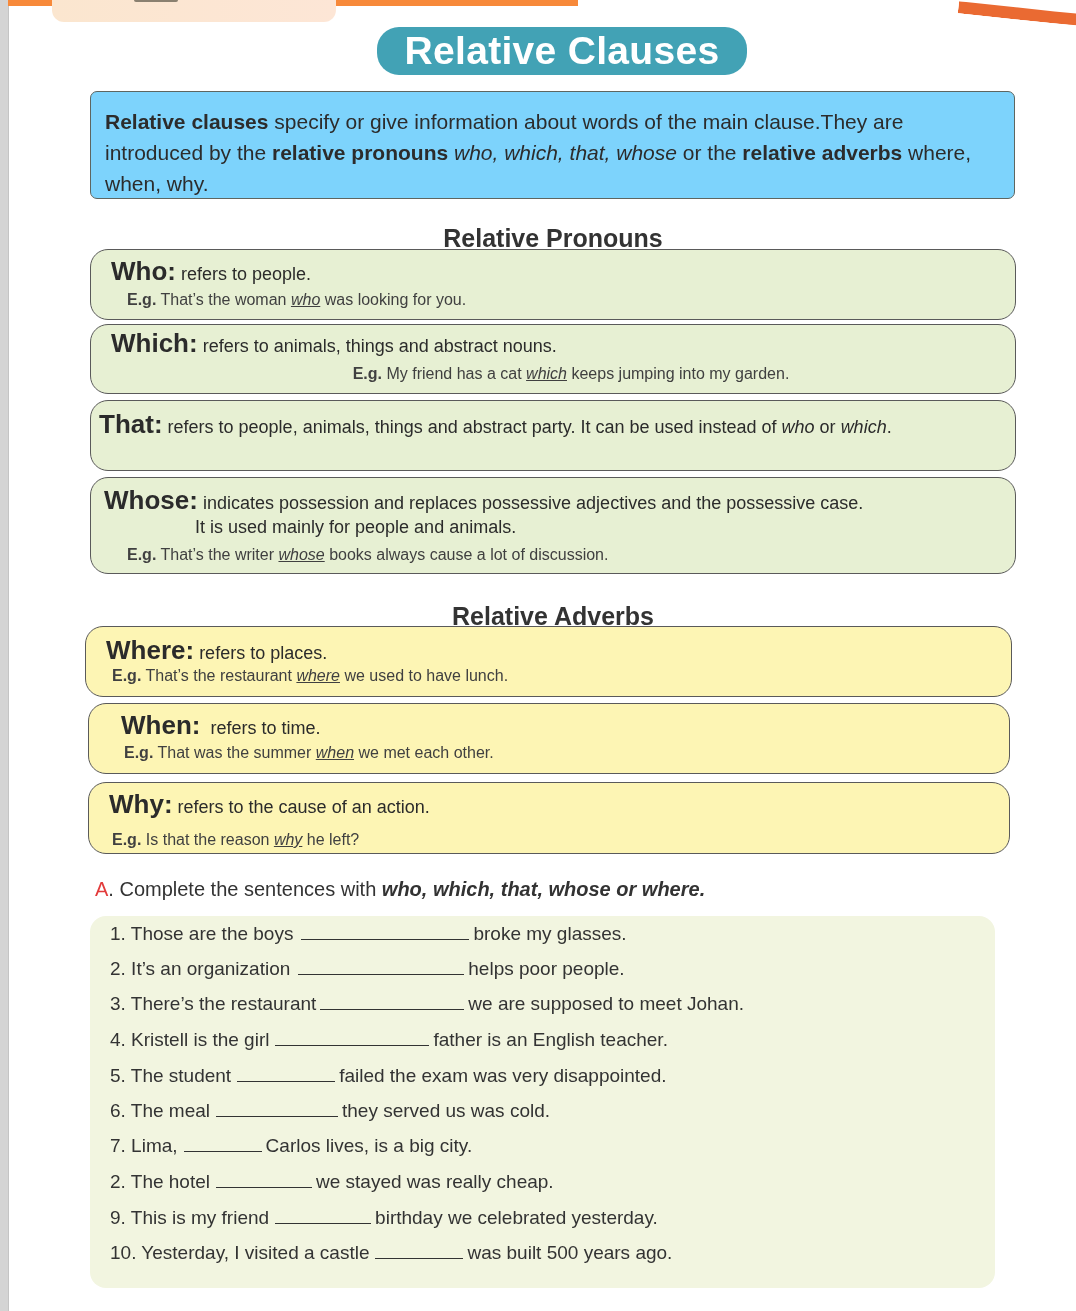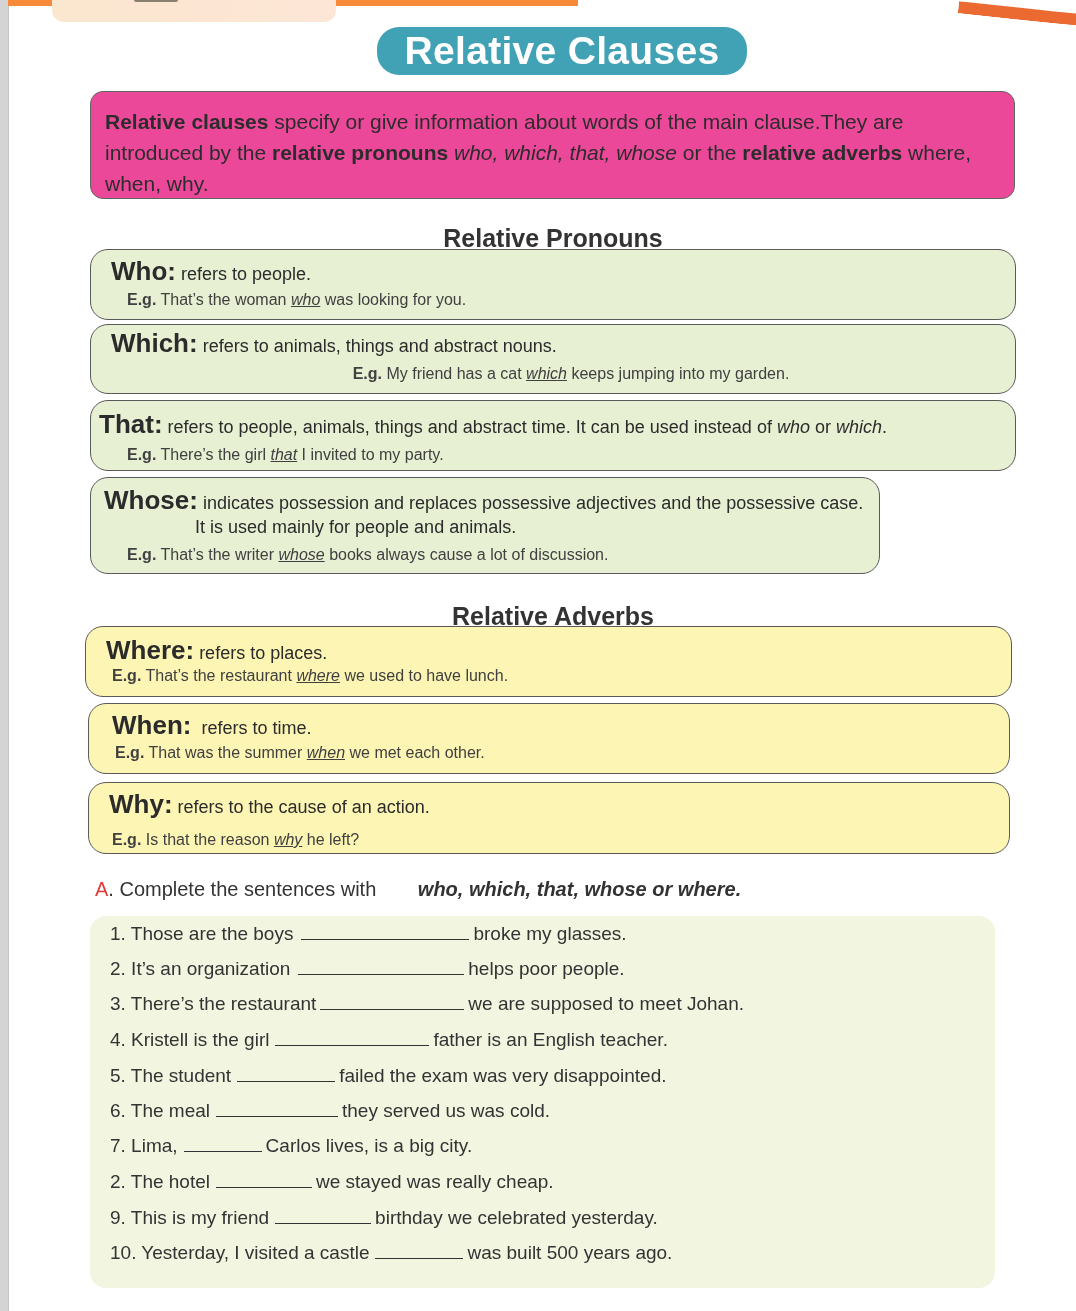--- a/index.html
+++ b/index.html
@@ -18,21 +18,21 @@
 
   .title-pill {
     position: absolute; left: 377px; top: 27px; width: 370px; height: 48px;
     background: #42a2b5; border-radius: 22px;
     display: flex; align-items: center; justify-content: center;
     color: #fff; font-weight: bold; font-size: 39px; letter-spacing: 0.3px;
   }
 
   .intro-box {
     position: absolute; left: 90px; top: 91px; width: 925px; height: 108px;
-    background: #ec4899; border: 1.5px solid #5e6660; border-radius: 13px; box-sizing: border-box;
+    background: #7dd3fc; border: 1.5px solid #5e6660; border-radius: 7px; box-sizing: border-box;
     padding: 14px 12px 0 14px; font-size: 21px; line-height: 31px; color: #2c2c2c;
   }
   .intro-box b { font-weight: bold; }
 
   .section-title {
     position: absolute; font-weight: bold; font-size: 25px; color: #333;
     left: 0; width: 1106px; text-align: center; background: transparent; z-index: 2;
   }
 
   .box {
@@ -45,21 +45,21 @@
   .box .head .term { font-weight: bold; font-size: 26px; color: #2b2b2b; }
   .box .eg { font-size: 16px; line-height: 20px; color: #404040; }
   .box .eg .eg-label { font-weight: bold; }
   .box .eg u { font-style: italic; }
   .box .head i { font-style: italic; }
 
   .exercise-heading {
     position: absolute; left: 95px; top: 878px; font-size: 20px; color: #333;
   }
   .exercise-heading .letter { color: #e23b3b; }
-  .exercise-heading .words { font-weight: bold; font-style: italic; margin-left: 36px; }
+  .exercise-heading .words { font-weight: bold; font-style: italic; }
 
   .exercise-panel {
     position: absolute; left: 90px; top: 916px; width: 905px; height: 372px;
     background: #f2f5e0; border-radius: 16px;
   }
   .ex-row {
     position: absolute; left: 110px; font-size: 19px; color: #333; white-space: nowrap;
   }
   .blank { display: inline-block; border-bottom: 1.3px solid #333; height: 16px; vertical-align: baseline; margin: 0 4px; }
 </style>
@@ -86,38 +86,37 @@
   <div class="head" style="margin-top:10px;"><span class="term">Who:</span><span> refers to people.</span></div>
   <div class="eg" style="margin-top:5px; padding-left:16px;"><span class="eg-label">E.g.</span><span> That’s the woman </span><u>who</u><span> was looking for you.</span></div>
 </div>
 
 <div class="box green" style="left:90px; top:324px; width:926px; height:70px;">
   <div class="head" style="margin-top:7px;"><span class="term">Which:</span><span> refers to animals, things and abstract nouns.</span></div>
   <div class="eg" style="margin-top:7px; padding-left:16px;text-align:center;"><span class="eg-label">E.g.</span><span> My friend has a cat </span><u>which</u><span> keeps jumping into my garden.</span></div>
 </div>
 
 <div class="box green" style="left:90px; top:400px; width:926px; height:71px; padding-left:8px;">
-  <div class="head" style="margin-top:12px;"><span class="term">That:</span><span> refers to people, animals, things and abstract time. It can be used instead of </span><i>who</i><span> or </span><i>which</i><span>.</span></div>
-  <div class="eg" style="margin-top:7px; padding-left:28px;"><span class="eg-label">E.g.</span><span> There’s the girl </span><u>that</u><span> I invited to my party.</span></div>
+  <div class="head" style="margin-top:12px;"><span class="term">That:</span><span> refers to people, animals, things and abstract party. It can be used instead of </span><i>who</i><span> or </span><i>which</i><span>.</span></div>
 </div>
 
-<div class="box green" style="left:90px; top:477px; width:790px; height:97px; padding-left:13px;">
+<div class="box green" style="left:90px; top:477px; width:926px; height:97px; padding-left:13px;">
   <div class="head" style="margin-top:11px;"><span class="term">Whose:</span><span> indicates possession and replaces possessive adjectives and the possessive case.</span></div>
   <div class="head" style="margin-top:2px; padding-left:91px;"><span>It is used mainly for people and animals.</span></div>
   <div class="eg" style="margin-top:7px; padding-left:23px;"><span class="eg-label">E.g.</span><span> That’s the writer </span><u>whose</u><span> books always cause a lot of discussion.</span></div>
 </div>
 
 <div class="section-title" style="top:602px;">Relative Adverbs</div>
 
 <div class="box yellow" style="left:85px; top:626px; width:927px; height:71px; padding-left:20px;">
   <div class="head" style="margin-top:12px;"><span class="term">Where:</span><span> refers to places.</span></div>
   <div class="eg" style="margin-top:2px; padding-left:6px;"><span class="eg-label">E.g.</span><span> That’s the restaurant </span><u>where</u><span> we used to have lunch.</span></div>
 </div>
 
-<div class="box yellow" style="left:88px; top:703px; width:922px; height:71px; padding-left:23px;">
+<div class="box yellow" style="left:88px; top:703px; width:922px; height:71px; padding-left:32px;">
   <div class="head" style="margin-top:10px;"><span class="term">When:</span><span style="white-space:pre;">  refers to time.</span></div>
   <div class="eg" style="margin-top:4px; padding-left:3px;"><span class="eg-label">E.g.</span><span> That was the summer </span><u>when</u><span> we met each other.</span></div>
 </div>
 
 <div class="box yellow" style="left:88px; top:782px; width:922px; height:72px; padding-left:20px;">
   <div class="head" style="margin-top:10px;"><span class="term">Why:</span><span> refers to the cause of an action.</span></div>
   <div class="eg" style="margin-top:12px; padding-left:3px;"><span class="eg-label">E.g.</span><span> Is that the reason </span><u>why</u><span> he left?</span></div>
 </div>
 
 <div class="exercise-heading">

